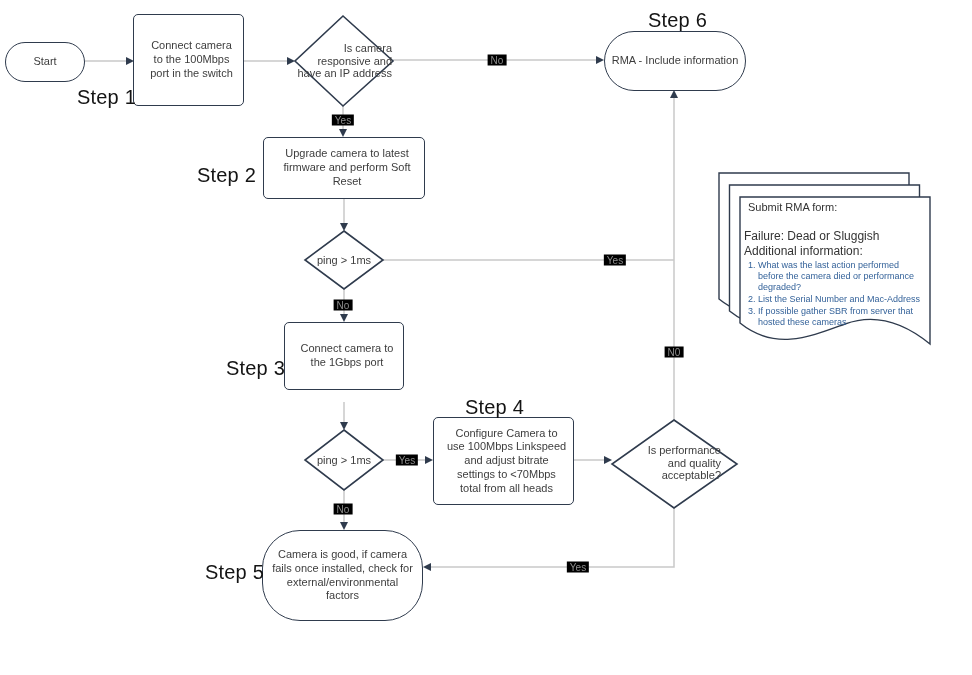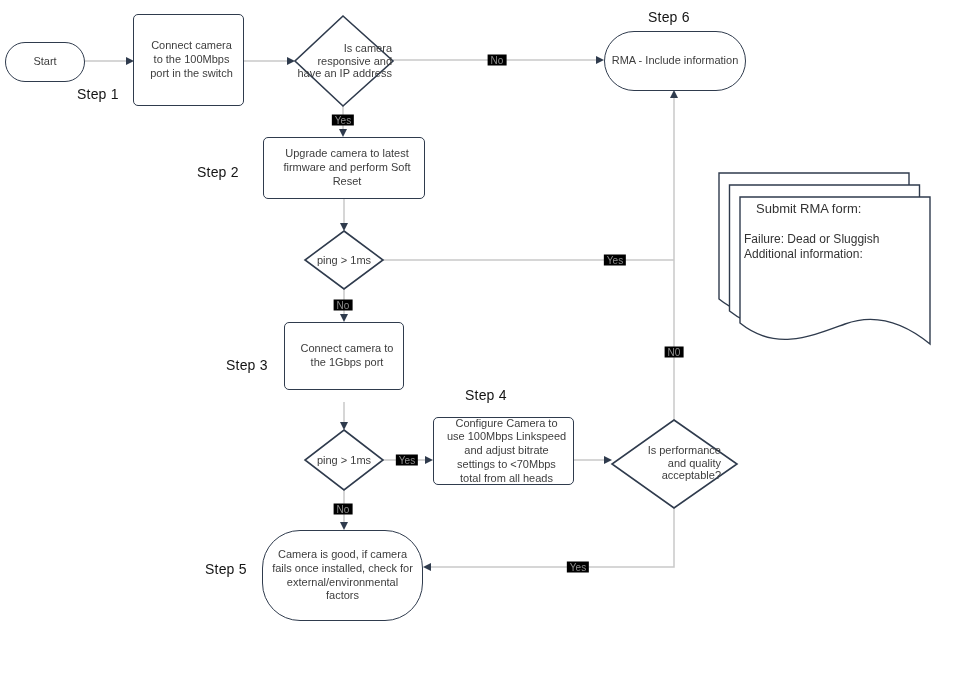--- a/index.html
+++ b/index.html
@@ -13,31 +13,31 @@
     background:#fff;display:flex;align-items:center;justify-content:center;
     text-align:center;color:#3d3d3d;font-size:11px;line-height:1.25;
     padding:2px 6px;
   }
   .rect{border-radius:5px;padding-left:12px;}
   .diamond-text{
     position:absolute;display:flex;align-items:center;justify-content:center;
     text-align:right;color:#3d3d3d;font-size:11px;line-height:1.18;
   }
   .step-label{
-    position:absolute;color:#141414;font-size:14px;white-space:nowrap;
+    position:absolute;color:#141414;font-size:20px;white-space:nowrap;
     letter-spacing:.2px;
   }
   .edge-label{
     position:absolute;transform:translate(-50%,-50%);background:#000000;
     color:#8c8c8c;font-size:10px;padding:0 3px;white-space:nowrap;
   }
   .doc-text{
     position:absolute;left:744px;top:201px;width:182px;color:#333333;
   }
-  .doc-title{font-size:13px;margin:0 0 16px 12px;}
+  .doc-title{font-size:11px;margin:0 0 16px 4px;}
   .doc-line{font-size:12px;margin:0 0 1px 0;}
   .doc-list{
     margin:2px 0 0 0;padding:0 0 0 14px;font-size:9px;line-height:1.22;
     color:#35639a;
   }
   .doc-list li{margin:0 0 1px 0;}
 </style>
 </head>
 <body>
 
@@ -99,48 +99,53 @@
   </div>
 
   <div class="node" style="left:604px;top:31px;width:142px;height:60px;border-radius:30px;">
     <span>RMA - Include information</span>
   </div>
 
   <div class="node rect" style="left:284px;top:322px;width:120px;height:68px;">
     <span>Connect camera to the 1Gbps port</span>
   </div>
 
-  <div class="node rect" style="left:433px;top:417px;width:141px;height:68px;">
+  <div class="node rect" style="left:433px;top:417px;width:141px;height:88px;">
     <span>Configure Camera to use 100Mbps Linkspeed and adjust bitrate settings to &lt;70Mbps total from all heads</span>
   </div>
 
   <div class="node" style="left:262px;top:530px;width:161px;height:91px;border-radius:38px;">
     <span>Camera is good, if camera fails once installed, check for external/environmental factors</span>
   </div>
 
   <div class="diamond-text" style="left:294px;top:21px;width:98px;height:80px;">Is camera responsive and have an IP address</div>
   <div class="diamond-text" style="left:306px;top:252px;width:76px;height:16px;">ping &gt; 1ms</div>
   <div class="diamond-text" style="left:306px;top:452px;width:76px;height:16px;">ping &gt; 1ms</div>
   <div class="diamond-text" style="left:628px;top:434px;width:93px;height:58px;">Is performance and quality acceptable?</div>
 
   <div class="step-label" style="left:77px;top:86px;text-align:right;">Step 1</div>
   <div class="step-label" style="left:197px;top:164px;">Step 2</div>
   <div class="step-label" style="left:226px;top:357px;">Step 3</div>
-  <div class="step-label" style="left:465px;top:387px;">Step 4</div>
+  <div class="step-label" style="left:465px;top:396px;">Step 4</div>
   <div class="step-label" style="left:205px;top:561px;">Step 5</div>
   <div class="step-label" style="left:648px;top:9px;">Step 6</div>
 
   <div class="edge-label" style="left:497px;top:60px;">No</div>
   <div class="edge-label" style="left:343px;top:120px;">Yes</div>
   <div class="edge-label" style="left:615px;top:260px;">Yes</div>
   <div class="edge-label" style="left:343px;top:305px;">No</div>
   <div class="edge-label" style="left:674px;top:352px;">N0</div>
   <div class="edge-label" style="left:407px;top:460px;">Yes</div>
   <div class="edge-label" style="left:343px;top:509px;">No</div>
   <div class="edge-label" style="left:578px;top:567px;">Yes</div>
 
   <div class="doc-text">
     <p class="doc-title">Submit RMA form:</p>
     <p class="doc-line">Failure: Dead or Sluggish</p>
     <p class="doc-line">Additional information:</p>
+    <ol class="doc-list">
+      <li>What was the last action performed before the camera died or performance degraded?</li>
+      <li>List the Serial Number and Mac-Address</li>
+      <li>If possible gather SBR from server that hosted these cameras</li>
+    </ol>
   </div>
 
 </div>
 
 </body></html>

